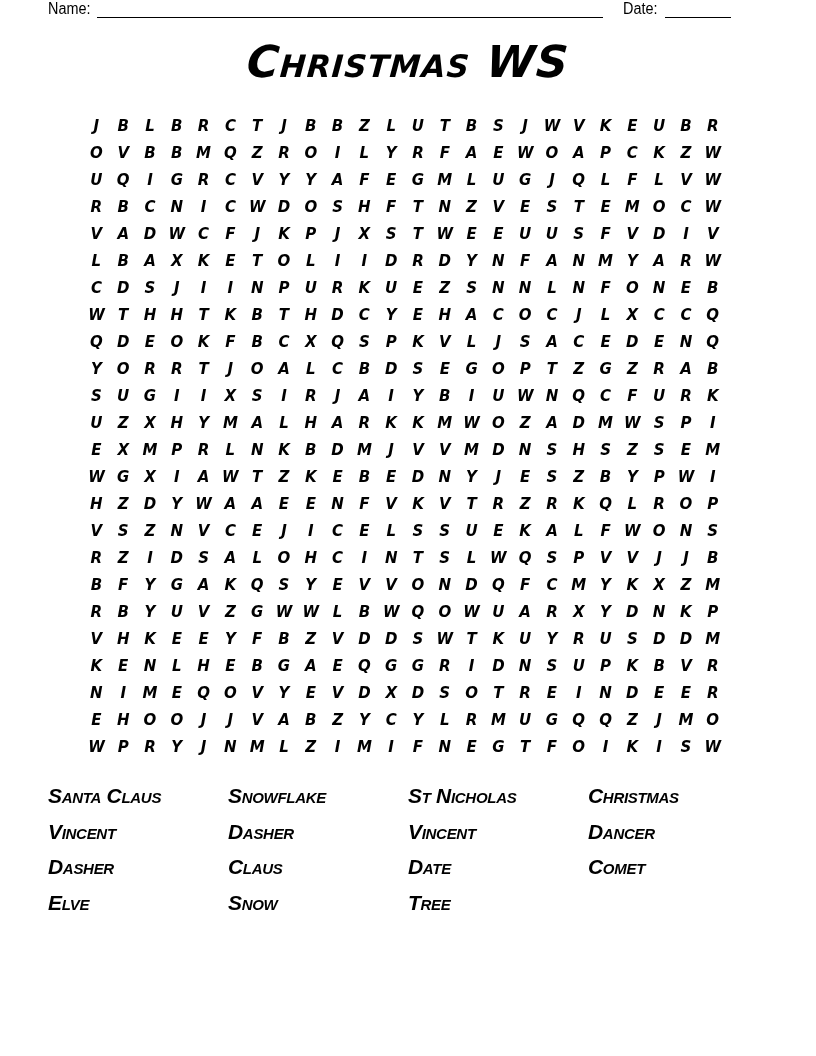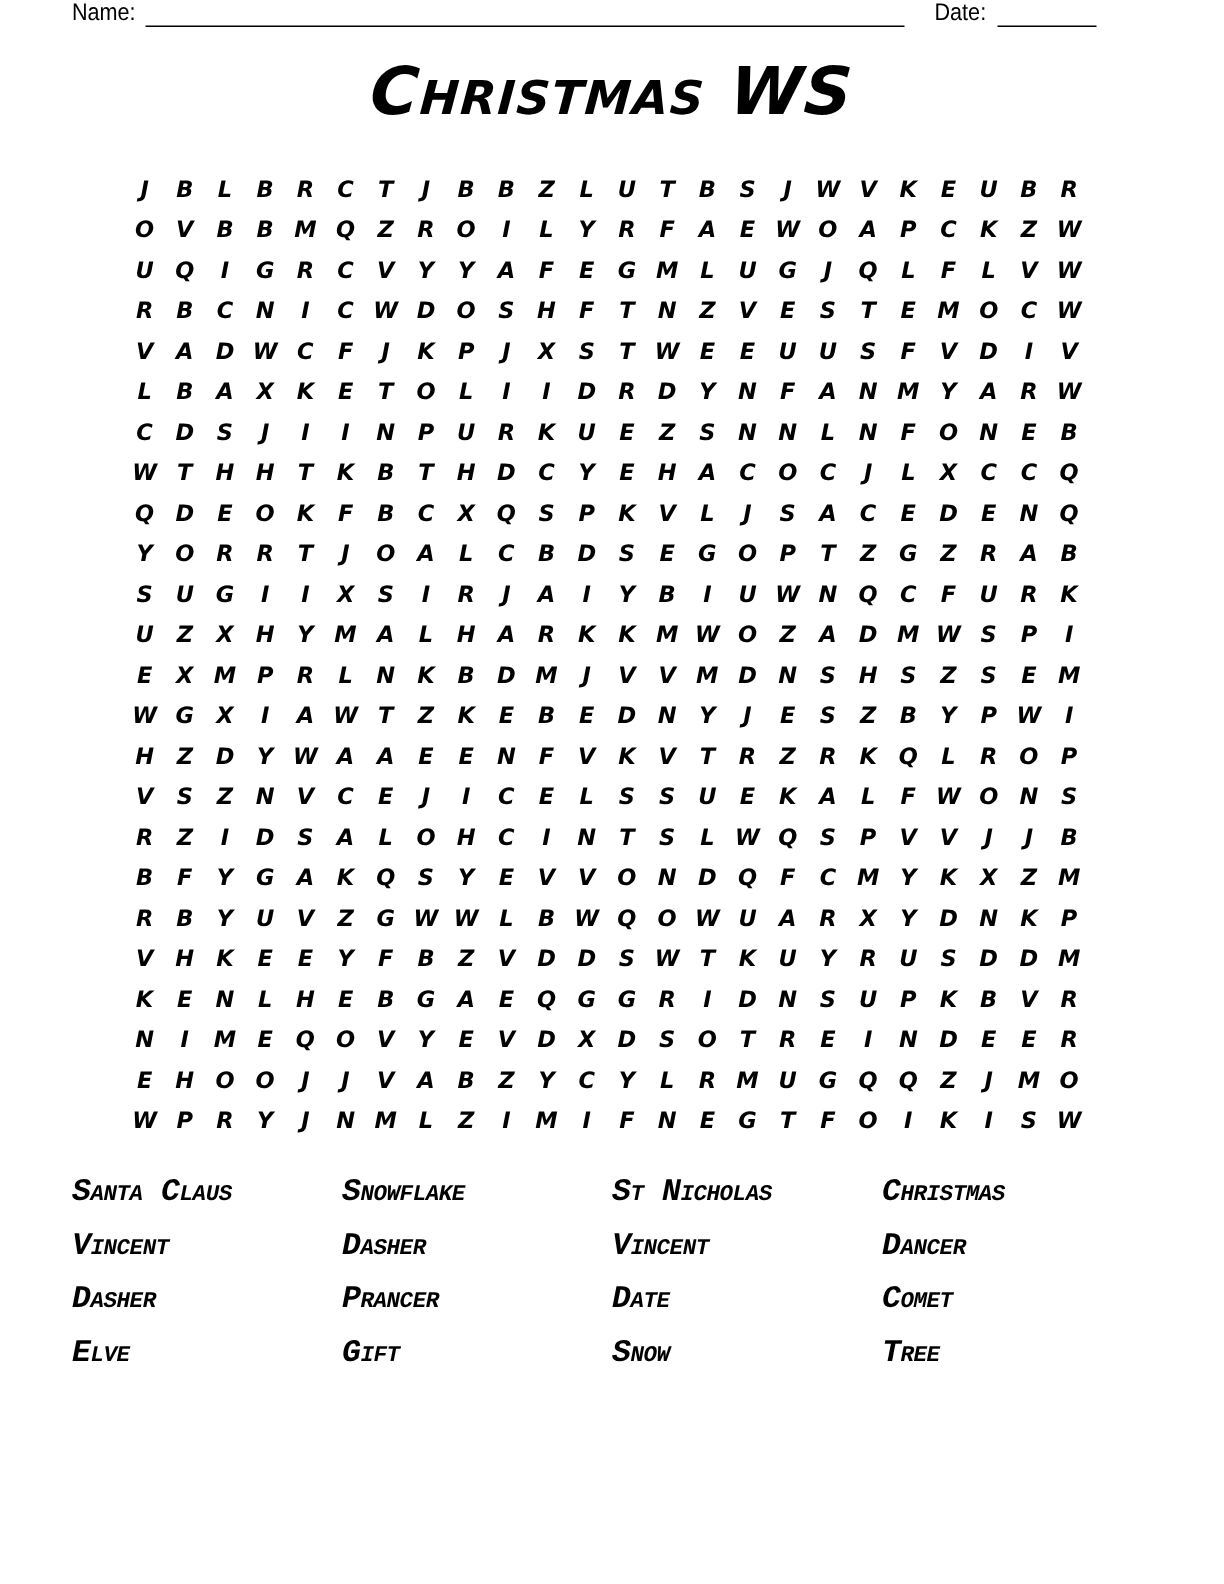--- a/index.html
+++ b/index.html
@@ -6,21 +6,21 @@
     body { width: 816px; height: 1056px; position: relative; overflow: hidden; font-family: "Liberation Sans", sans-serif; color: #000; }
     .header { position: absolute; top: -4px; left: 48px; width: 700px; height: 22px; font-size: 16px; display: flex; align-items: flex-end; }
     .header .lbl { font-family: "Liberation Sans", sans-serif; font-size: 16px; transform: scaleX(0.9); transform-origin: left; }
     .header .line { border-bottom: 1px solid #000; height: 16px; display: inline-block; }
     .name-line { width: 506px; margin-left: 2px; margin-right: 20px; }
     .date-line { width: 66px; margin-left: 4px; }
     .title { position: absolute; top: 36px; left: 0; width: 816px; text-align: center; font-family: "DejaVu Sans", sans-serif; font-weight: bold; font-style: italic; font-size: 44px; letter-spacing: 1px; font-variant: small-caps; transform: skewX(-4deg); }
     .grid { position: absolute; top: 113px; left: 83px; display: grid; grid-template-columns: repeat(24, 26.8px); grid-auto-rows: 27px; }
     .cell { font-family: "DejaVu Sans", sans-serif; font-weight: bold; font-style: italic; font-size: 15px; text-align: center; line-height: 27px; }
     .words { position: absolute; top: 780px; left: 48px; display: grid; grid-template-columns: repeat(4, 180px); grid-auto-rows: 35.5px; }
-    .word { font-family: Liberation Mono, monospace; font-weight: bold; font-style: italic; font-size: 21px; font-variant: small-caps; letter-spacing: -0.3px; white-space: nowrap; line-height: 32px; }
+    .word { font-family: Liberation Sans, sans-serif; font-weight: bold; font-style: italic; font-size: 21px; font-variant: small-caps; letter-spacing: -0.3px; white-space: nowrap; line-height: 32px; }
   </style>
 </head>
 <body>
 
 <div class="header">
   <span class="lbl">Name:</span>
   <span class="line name-line"></span>
   <span class="lbl">Date:</span>
   <span class="line date-line"></span>
 </div>
@@ -609,20 +609,19 @@
 <div class="words" id="words">
     <div class="word">Santa Claus</div>
     <div class="word">Snowflake</div>
     <div class="word">St Nicholas</div>
     <div class="word">Christmas</div>
     <div class="word">Vincent</div>
     <div class="word">Dasher</div>
     <div class="word">Vincent</div>
     <div class="word">Dancer</div>
     <div class="word">Dasher</div>
-    <div class="word">Prancer</div>
+    <div class="word">Claus</div>
     <div class="word">Date</div>
     <div class="word">Comet</div>
     <div class="word">Elve</div>
-    <div class="word">Gift</div>
     <div class="word">Snow</div>
     <div class="word">Tree</div>
   </div>
 
 </body></html>

